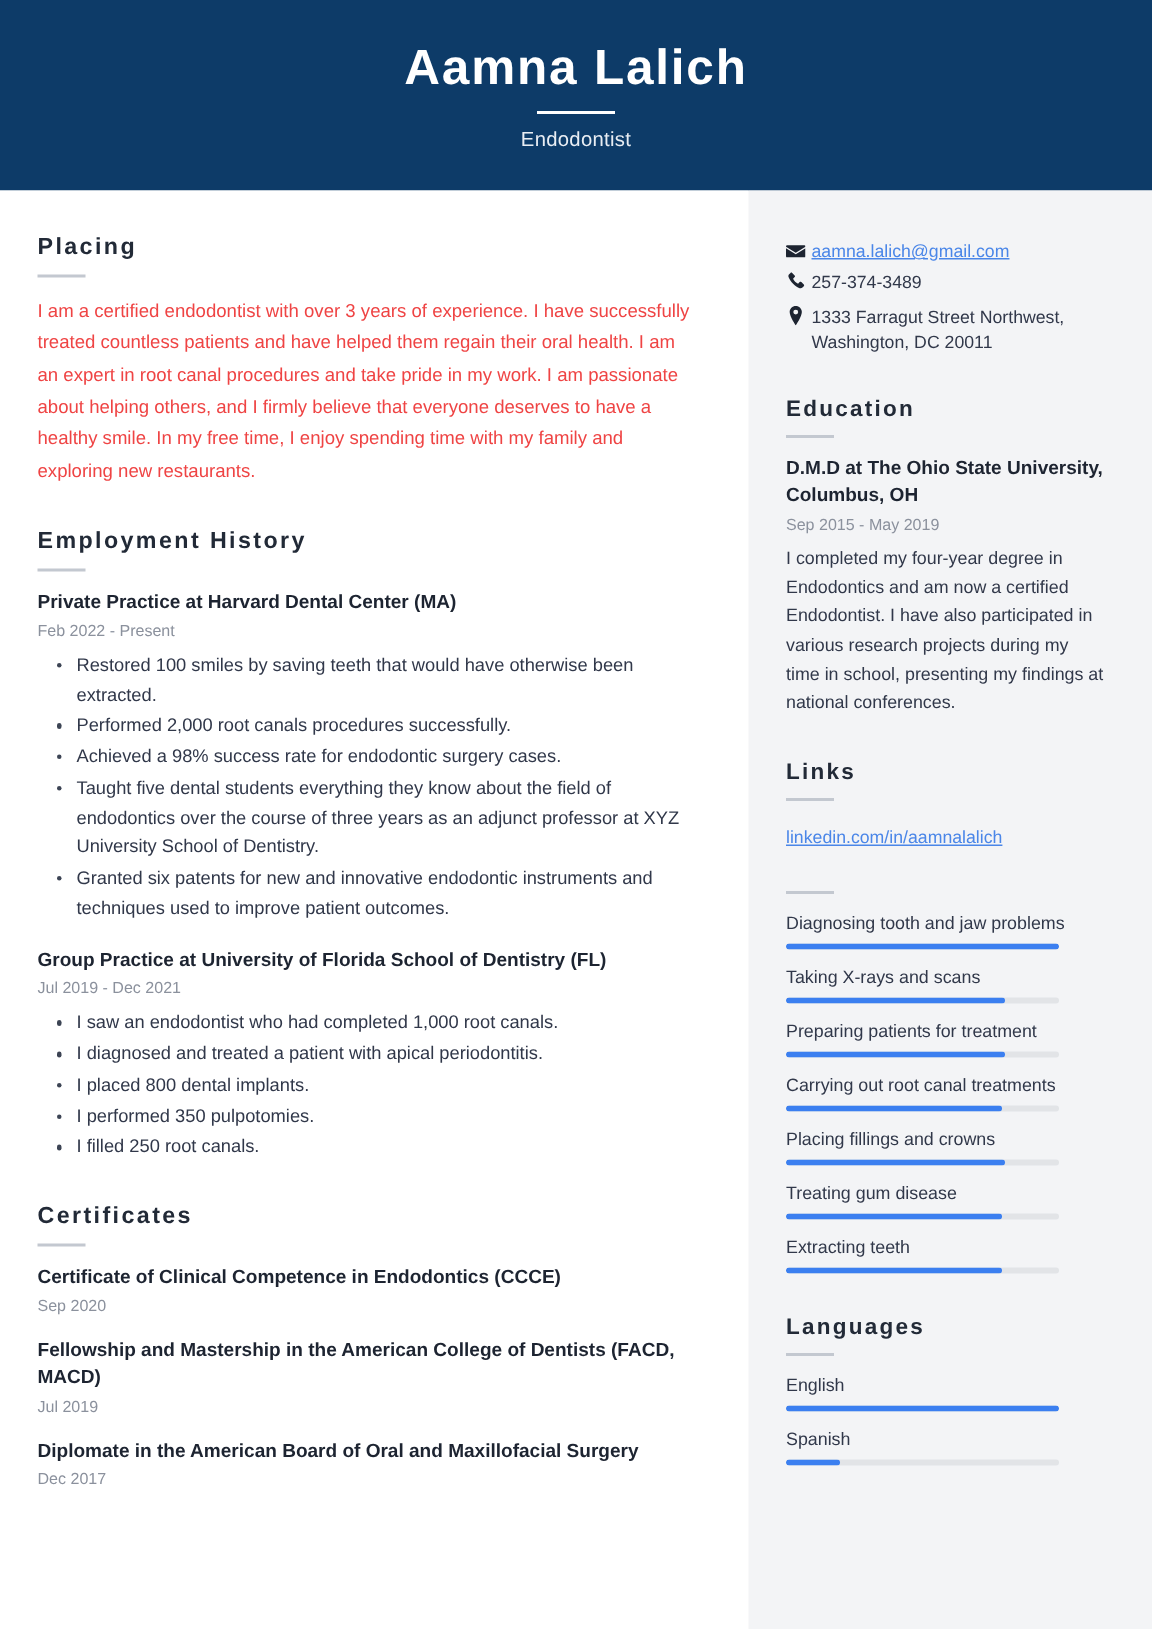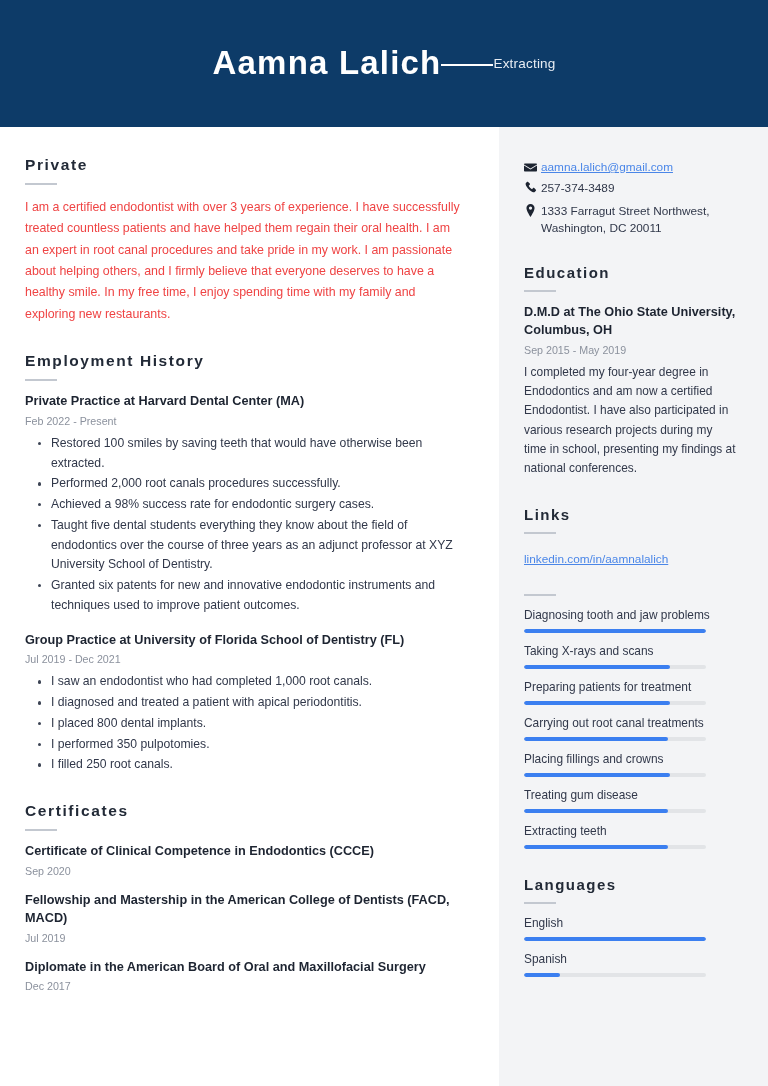--- a/index.html
+++ b/index.html
@@ -13,21 +13,21 @@
     overflow: hidden;
   }
 
   .page { position: relative; width: 768px; height: 1086px; background:#fff; }
 
   
   .header {
     height: 127px;
     background: #0d3b68;
     display: flex;
-    flex-direction: row;
+    flex-direction: column;
     align-items: center;
     justify-content: center;
   }
   .header-name {
     color: #ffffff;
     font-size: 33px;
     font-weight: bold;
     letter-spacing: 1.2px;
     line-height: 1.1;
   }
@@ -174,29 +174,29 @@
   .links-body { padding: 3px 0 0 0; }
 </style>
 </head>
 <body>
 
 <div class="page">
 
   <div class="header" style="background: rgb(13, 59, 104);">
     <div class="header-name">Aamna Lalich</div>
     <div class="header-divider"></div>
-    <div class="header-title">Extracting</div>
+    <div class="header-title">Endodontist</div>
   </div>
 
   <div class="body-cols">
 
     <div class="main-col">
 
       <div>
-        <div class="sec-h">Private</div>
+        <div class="sec-h">Placing</div>
         <div class="sec-rule"></div>
         <div class="profile-text">I am a certified endodontist with over 3 years of experience. I have successfully treated countless patients and have helped them regain their oral health. I am an expert in root canal procedures and take pride in my work. I am passionate about helping others, and I firmly believe that everyone deserves to have a healthy smile. In my free time, I enjoy spending time with my family and exploring new restaurants.</div>
       </div>
 
       <div class="section-gap">
         <div class="sec-h">Employment History</div>
         <div class="sec-rule"></div>
 
         <div class="job-block">
           <div class="job-title">Private Practice at Harvard Dental Center (MA)</div>

